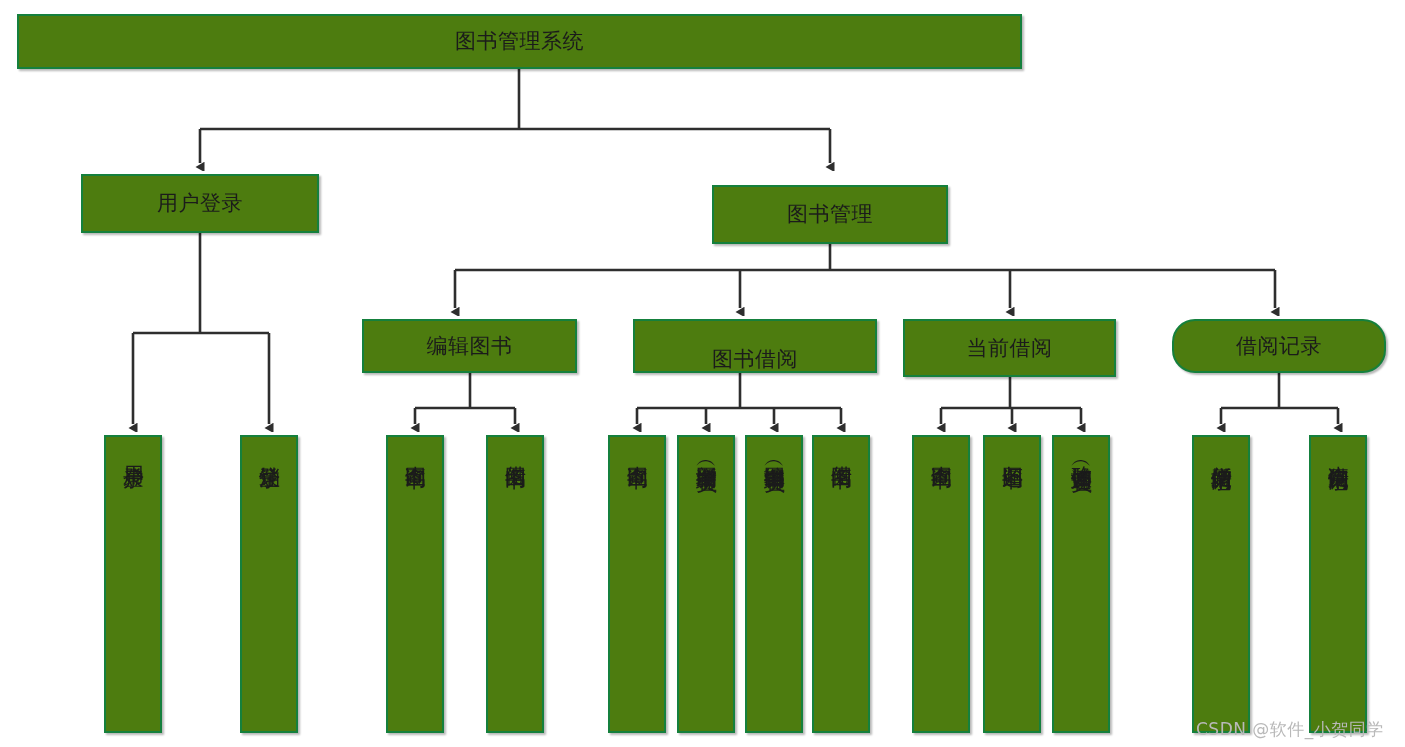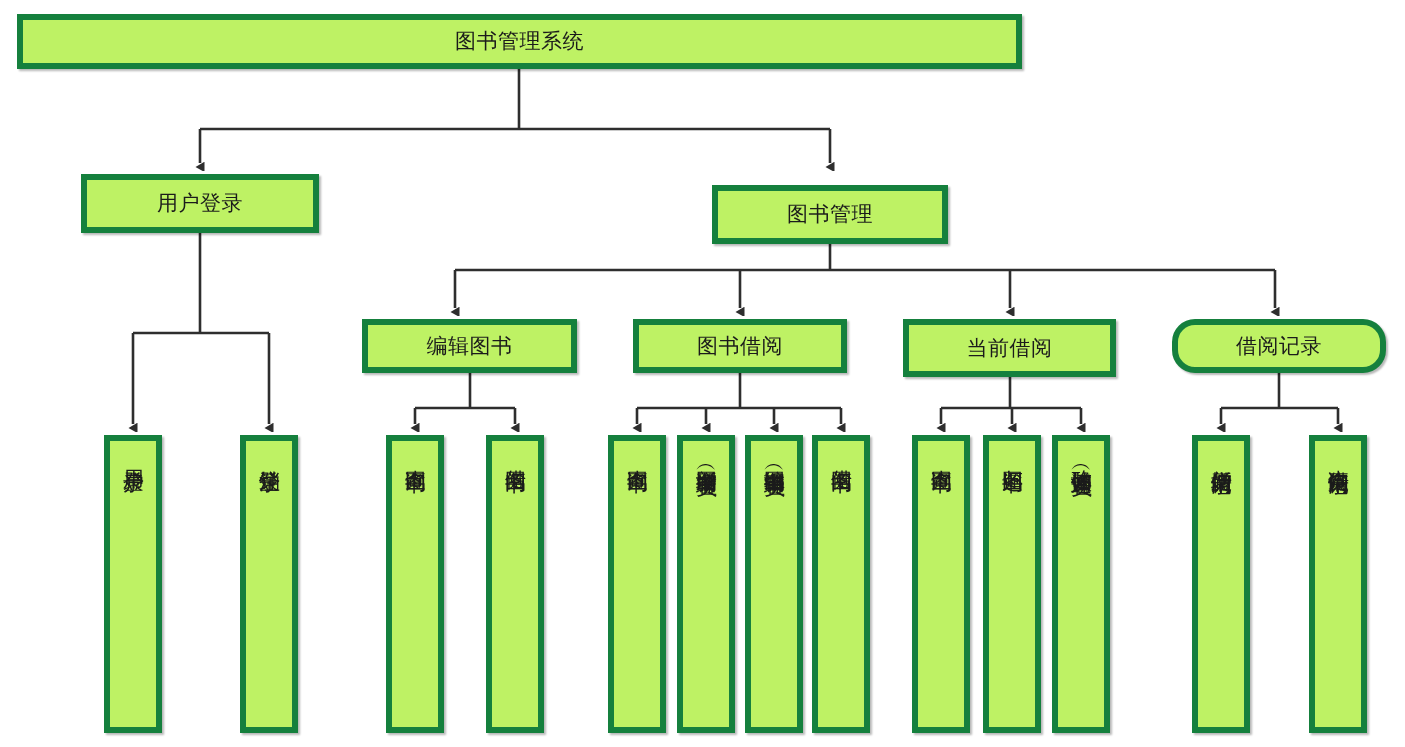--- a/index.html
+++ b/index.html
@@ -21,22 +21,22 @@
     position: absolute;
     left: 0;
     top: 0;
     width: 1405px;
     height: 747px;
     pointer-events: none;
   }
   .node {
     position: absolute;
     box-sizing: border-box;
-    background: #bef264;
-    border: 6px solid #15803d;
+    background: #4d7c0f;
+    border: 2px solid #15803d;
     box-shadow: 2px 2px 2px rgba(0,0,0,0.28);
     display: flex;
     align-items: center;
     justify-content: center;
     color: #1b1b1b;
     font-family: Liberation Serif, serif;
   }
   .node .label {
     font-size: 21px;
     line-height: 1.15;
@@ -117,21 +117,21 @@
       </div>
       <div class="node" style="left: 81px; top: 174px; width: 238px; height: 59px;">
         <span class="label">用户登录</span>
       </div>
       <div class="node" style="left: 712px; top: 185px; width: 236px; height: 59px;">
         <span class="label">图书管理</span>
       </div>
       <div class="node" style="left: 362px; top: 319px; width: 215px; height: 54px;">
         <span class="label">编辑图书</span>
       </div>
-      <div class="node" style="left: 633px; top: 319px; width: 214px; height: 54px;">
+      <div class="node" style="left: 633px; top: 319px; width: 244px; height: 54px; align-items: flex-end;">
         <span class="label">图书借阅</span>
       </div>
       <div class="node" style="left: 903px; top: 319px; width: 213px; height: 58px;">
         <span class="label">当前借阅</span>
       </div>
       <div class="node" style="left: 1172px; top: 319px; width: 214px; height: 54px; border-radius: 23px;">
         <span class="label">借阅记录</span>
       </div>
       <div class="node vertical" style="left: 104px; top: 435px; width: 58px; height: 298px;">
         <span class="label">用户登录</span>
@@ -167,14 +167,15 @@
         <span class="label">确认归还（管理员）</span>
       </div>
       <div class="node vertical" style="left: 1192px; top: 435px; width: 58px; height: 298px;">
         <span class="label">新增借阅记录</span>
       </div>
       <div class="node vertical" style="left: 1309px; top: 435px; width: 58px; height: 298px;">
         <span class="label">查询借阅记录</span>
       </div>
     </div>
 
+  <div class="watermark" style="left: 1196px; top: 718px;">CSDN @软件_小贺同学</div>
 
 </div>
 
 </body></html>

